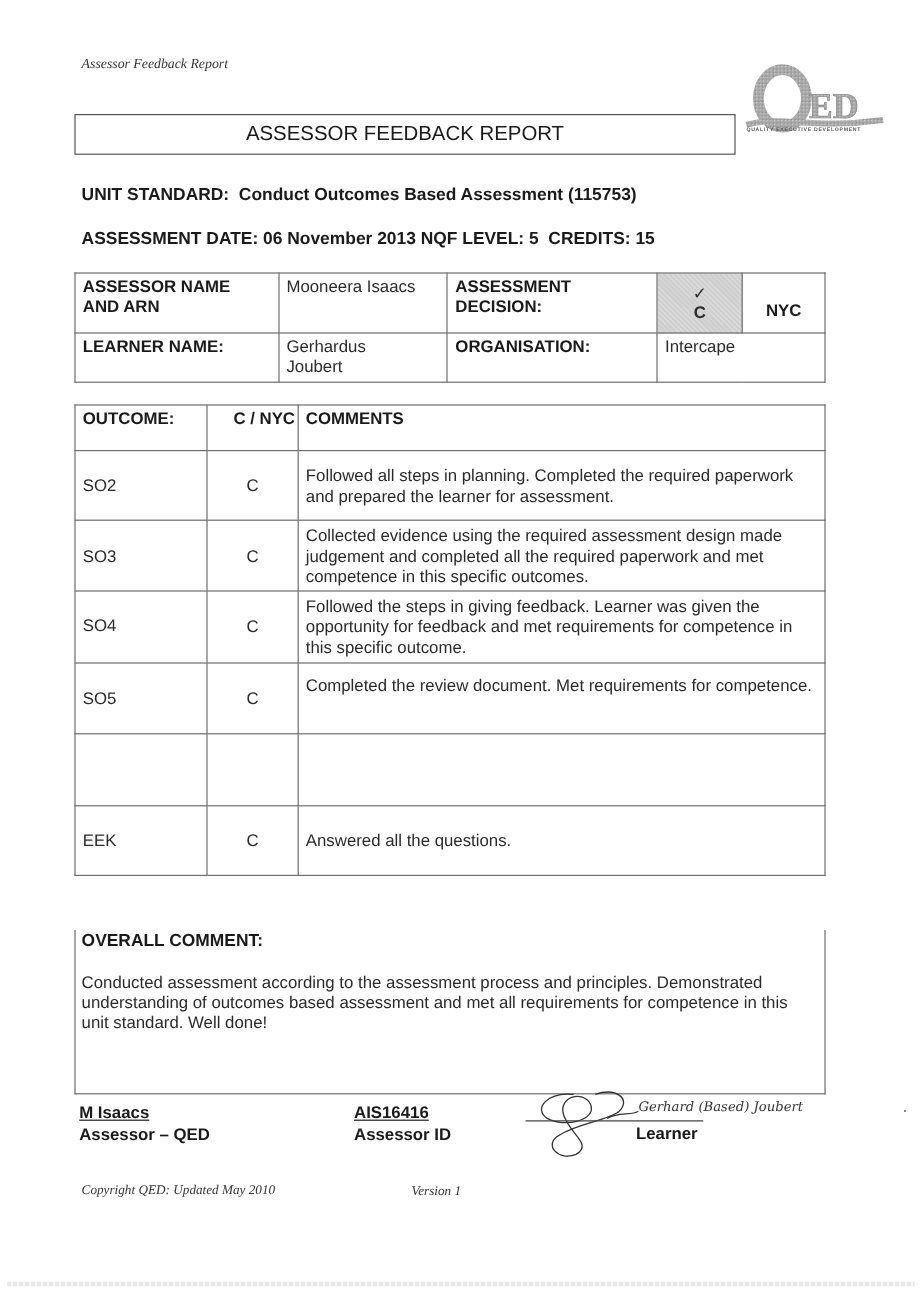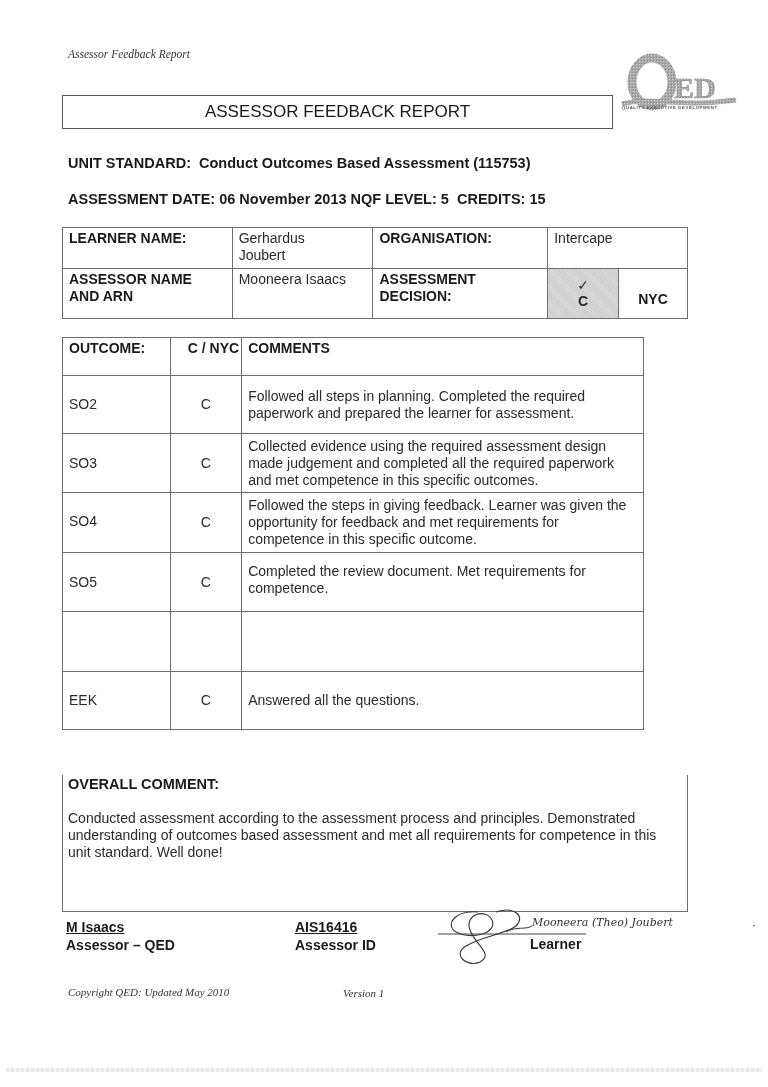--- a/index.html
+++ b/index.html
@@ -12,21 +12,21 @@
   .logo { left:618px; top:52px; width:120px; height:60px; }
   .logo-sub { left:622px; top:105px; font-size:4.3px; letter-spacing:0.6px; font-weight:bold; color:#555; white-space:nowrap; }
   .line-bold { font-size:14.5px; font-weight:bold; color:#1a1a1a; white-space:nowrap; }
   table { border-collapse:collapse; position:absolute; }
   td { border:1px solid #6e6e6e; vertical-align:top; padding:2px 6px; font-size:14px; line-height:17px; color:#2a2a2a; }
   td.lbl { font-weight:bold; color:#1a1a1a; }
   .info { left:62px; top:227px; width:626px; }
   .decision-c { background:#cfcfcf;
     background-image:repeating-linear-gradient(45deg, rgba(255,255,255,0.25) 0 1px, transparent 1px 3px);
     text-align:center; vertical-align:middle; font-weight:bold; padding:0; }
-  .outcomes { left:62px; top:337px; width:582px; }
+  .outcomes { left:62px; top:337px; width:626px; }
   .outcomes td { vertical-align:middle; }
   .outcomes td.c { text-align:center; }
   .overall { left:62px; top:775px; width:626px; height:137px; border:1px solid #6e6e6e; border-top:none; box-sizing:border-box; padding:0 5px; }
   .overall-label { font-weight:bold; font-size:14.5px; color:#1a1a1a; margin-top:1px; }
   .overall-text { margin-top:18px; font-size:14px; line-height:17px; color:#2a2a2a; }
   .sig { text-align:left; font-size:14px; font-weight:bold; color:#1a1a1a; line-height:18px; }
   .sig .u { text-decoration:underline; }
   .footer { font-family:"Liberation Serif", serif; font-style:italic; font-size:11px; color:#333; }
   .scanline { left:6px; top:1068px; width:756px; height:4px; background:repeating-linear-gradient(90deg,#e8e8e8 0 3px,#f6f6f6 3px 5px); }
 </style>
@@ -69,35 +69,35 @@
 
 <table class="info">
   <colgroup>
       <col style="width:170px">
       <col style="width:141px">
       <col style="width:175px">
       <col style="width:71px">
       <col style="width:69px">
     </colgroup>
   <tbody>
-      <tr style="height:41px;">
-    <td class="lbl"><span>LEARNER NAME:</span></td>
-    <td><span>Gerhardus</span><br><span>Joubert</span></td>
-    <td class="lbl"><span>ORGANISATION:</span></td>
-    <td colspan="2"><span>Intercape</span></td>
-  </tr>
-  <tr style="height:50px;">
+      <tr style="height:50px;">
     <td class="lbl"><span>ASSESSOR NAME</span><br><span>AND ARN</span></td>
     <td><span>Mooneera Isaacs</span></td>
     <td class="lbl"><span>ASSESSMENT</span><br><span>DECISION:</span></td>
     <td class="decision-c">
       <div style="font-weight:normal; font-size:14px; line-height:14px;">✓</div>
       <div style="line-height:18px;">C</div>
     </td>
     <td class="lbl" style="text-align:center; vertical-align:bottom; padding-bottom:10px;"><span>NYC</span></td>
+  </tr>
+  <tr style="height:41px;">
+    <td class="lbl"><span>LEARNER NAME:</span></td>
+    <td><span>Gerhardus</span><br><span>Joubert</span></td>
+    <td class="lbl"><span>ORGANISATION:</span></td>
+    <td colspan="2"><span>Intercape</span></td>
   </tr>
 </tbody>
   </table>
 
 <table class="outcomes">
   <colgroup>
       <col style="width:110px">
       <col style="width:76px">
       <col style="width:440px">
     </colgroup>
@@ -154,21 +154,21 @@
   <div class="u">AIS16416</div>
   <div>Assessor ID</div>
 </div>
 
 <div class="abs" style="left:436px; top:904px; width:330px; height:62px;">
   <svg width="330" height="62" viewBox="0 0 330 62" class="abs" style="left:0; top:0;">
     <path d="M42 8 C20 6, 8 20, 20 28 C34 36, 62 30, 56 16 C50 4, 28 10, 34 26 C40 42, 58 50, 44 58 C30 64, 16 50, 30 42 C46 32, 70 30, 80 22 C90 12, 78 2, 60 8" fill="none" stroke="#333" stroke-width="1.1"></path>
     <path d="M70 28 C80 22, 90 26, 96 22" fill="none" stroke="#333" stroke-width="1"></path>
     <line x1="2" y1="30" x2="150" y2="30" stroke="#444" stroke-width="1"></line>
   </svg>
-  <div class="abs" style="left:96px; top:12px; font-family:'DejaVu Serif', serif; font-style:italic; font-size:11px; color:#333; white-space:nowrap;">Mooneera (Theo) Joubert</div>
+  <div class="abs" style="left:96px; top:12px; font-family:'DejaVu Serif', serif; font-style:italic; font-size:11px; color:#333; white-space:nowrap;">Gerhard (Based) Joubert</div>
   <div class="abs" style="left:316px; top:14px; font-size:12px;">·</div>
   <div class="abs sig" style="left:94px; top:31px;">Learner</div>
 </div>
 
 <div class="abs footer" style="left:68px; top:986px;">Copyright QED: Updated May 2010</div>
 <div class="abs footer" style="left:343px; top:987px;font-style:italic;">Version 1</div>
 
 <div class="abs scanline"></div>
 
 </body></html>

